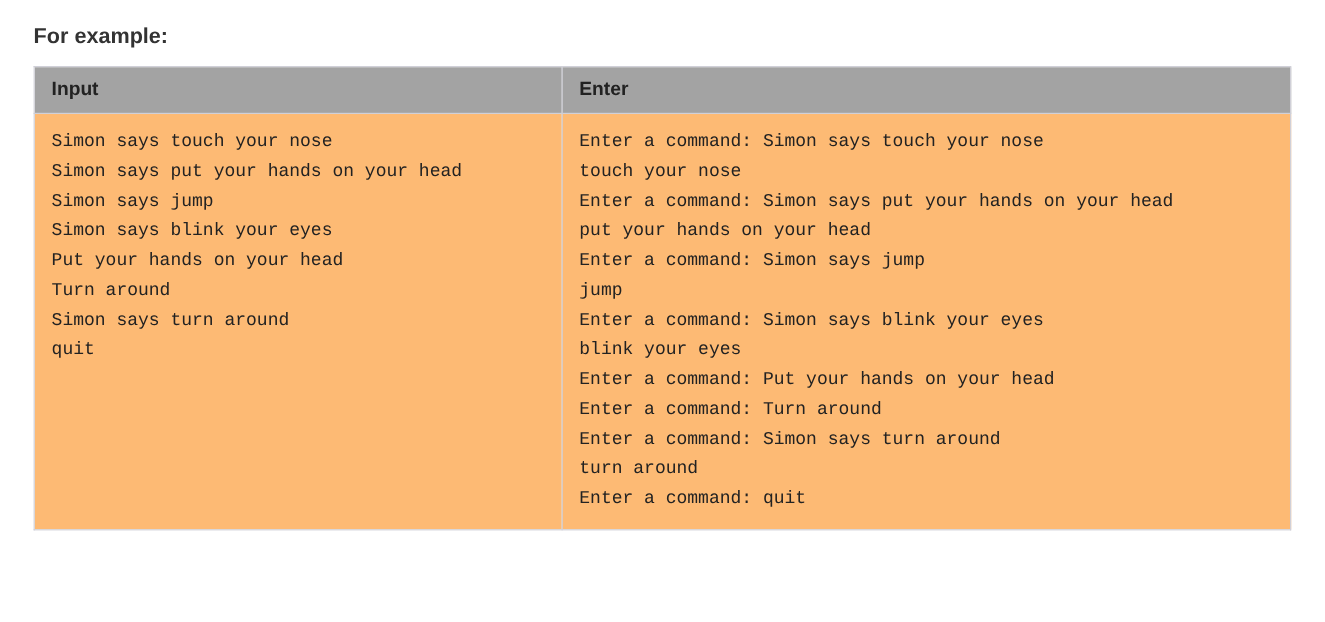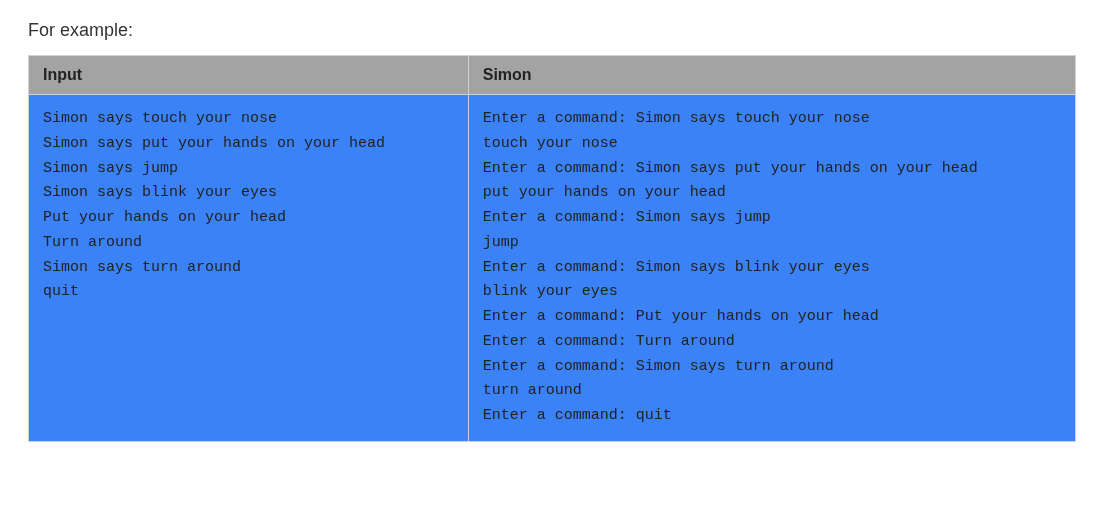--- a/index.html
+++ b/index.html
@@ -9,42 +9,42 @@
     }
     body {
       font-family: -apple-system, BlinkMacSystemFont, "Segoe UI", Helvetica, Arial, sans-serif;
       background: #ffffff;
       padding: 20px 28px;
       width: 1104px;
       height: 518px;
       color: #333;
     }
     .heading {
-      font-weight: 400;
+      font-weight: 700;
       font-size: 18px;
       color: #333;
       margin-bottom: 14px;
     }
     .example-table {
       border-collapse: collapse;
       width: 100%;
       table-layout: fixed;
     }
     .example-table th {
       background: #a3a3a3;
       text-align: left;
       padding: 10px 14px;
       border: 1px solid #d0d0d8;
       font-weight: 700;
       font-size: 16px;
       color: #222;
     }
     .example-table td {
       border: 1px solid #d0d0d8;
-      background: #3b82f6;
+      background: #fdba74;
       padding: 12px 14px;
       vertical-align: top;
     }
     .code-block {
       font-family: "Consolas", "Courier New", monospace;
       font-size: 15px;
       line-height: 1.65;
       white-space: pre;
       color: #222;
     }
@@ -57,21 +57,21 @@
   </style>
 </head>
 <body>
 
 <div class="heading">For example:</div>
 
 <table class="example-table">
   <thead>
     <tr>
       <th class="col-input">Input</th>
-      <th class="col-result">Simon</th>
+      <th class="col-result">Enter</th>
     </tr>
   </thead>
   <tbody>
     <tr>
       <td>
         <div class="code-block">Simon says touch your nose
 Simon says put your hands on your head
 Simon says jump
 Simon says blink your eyes
 Put your hands on your head

